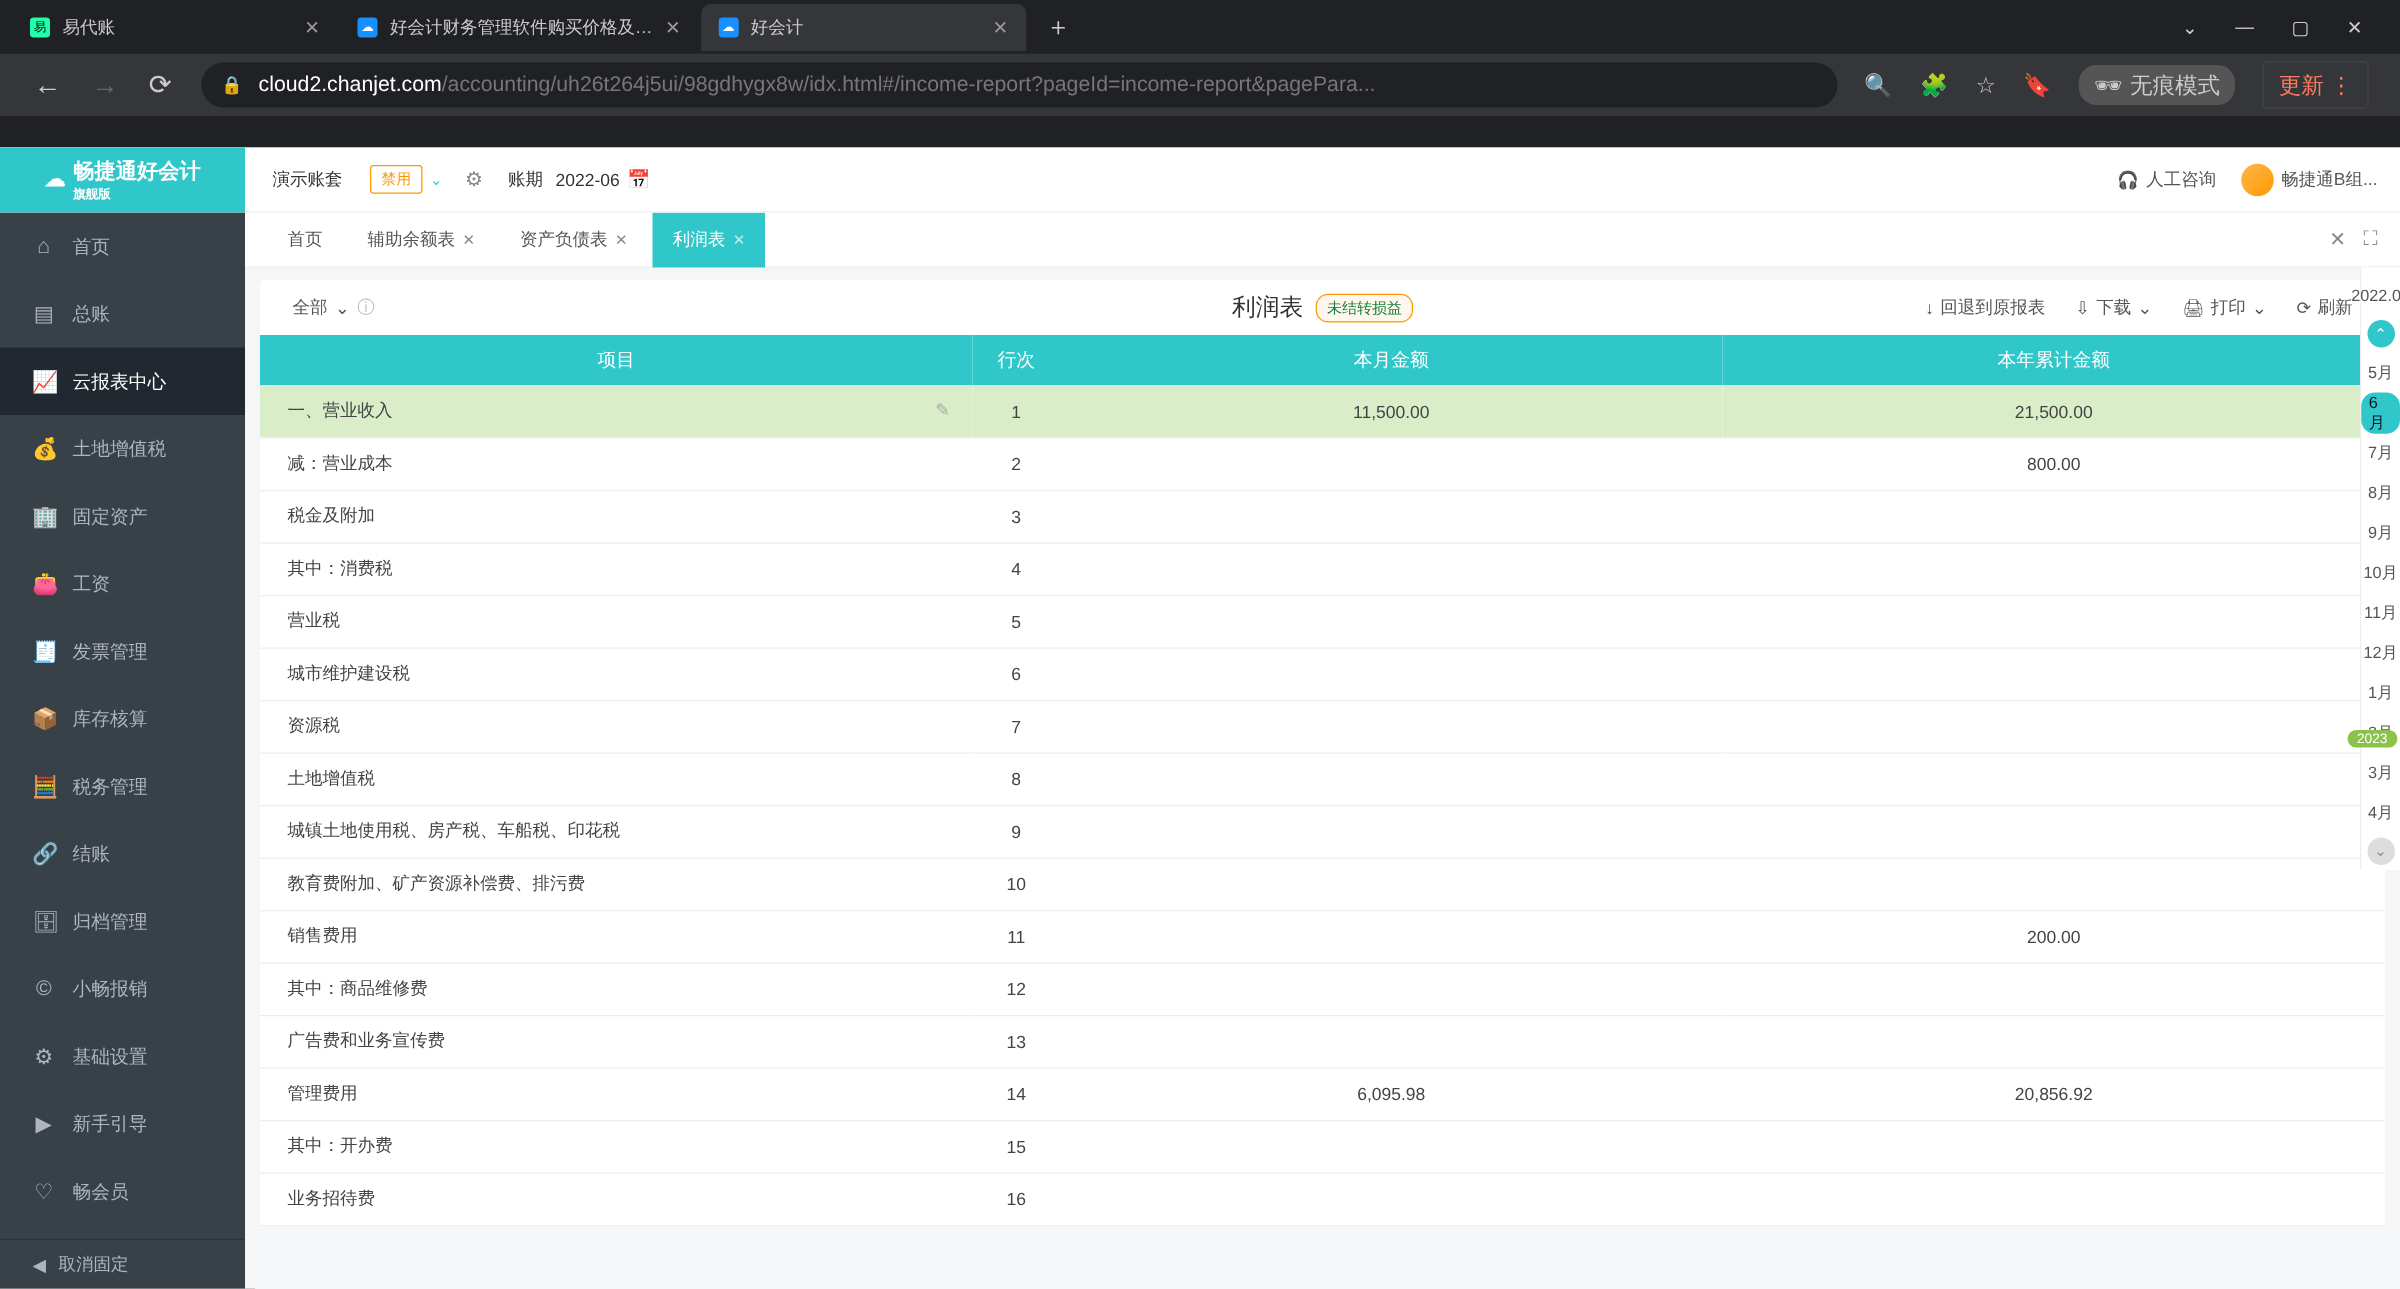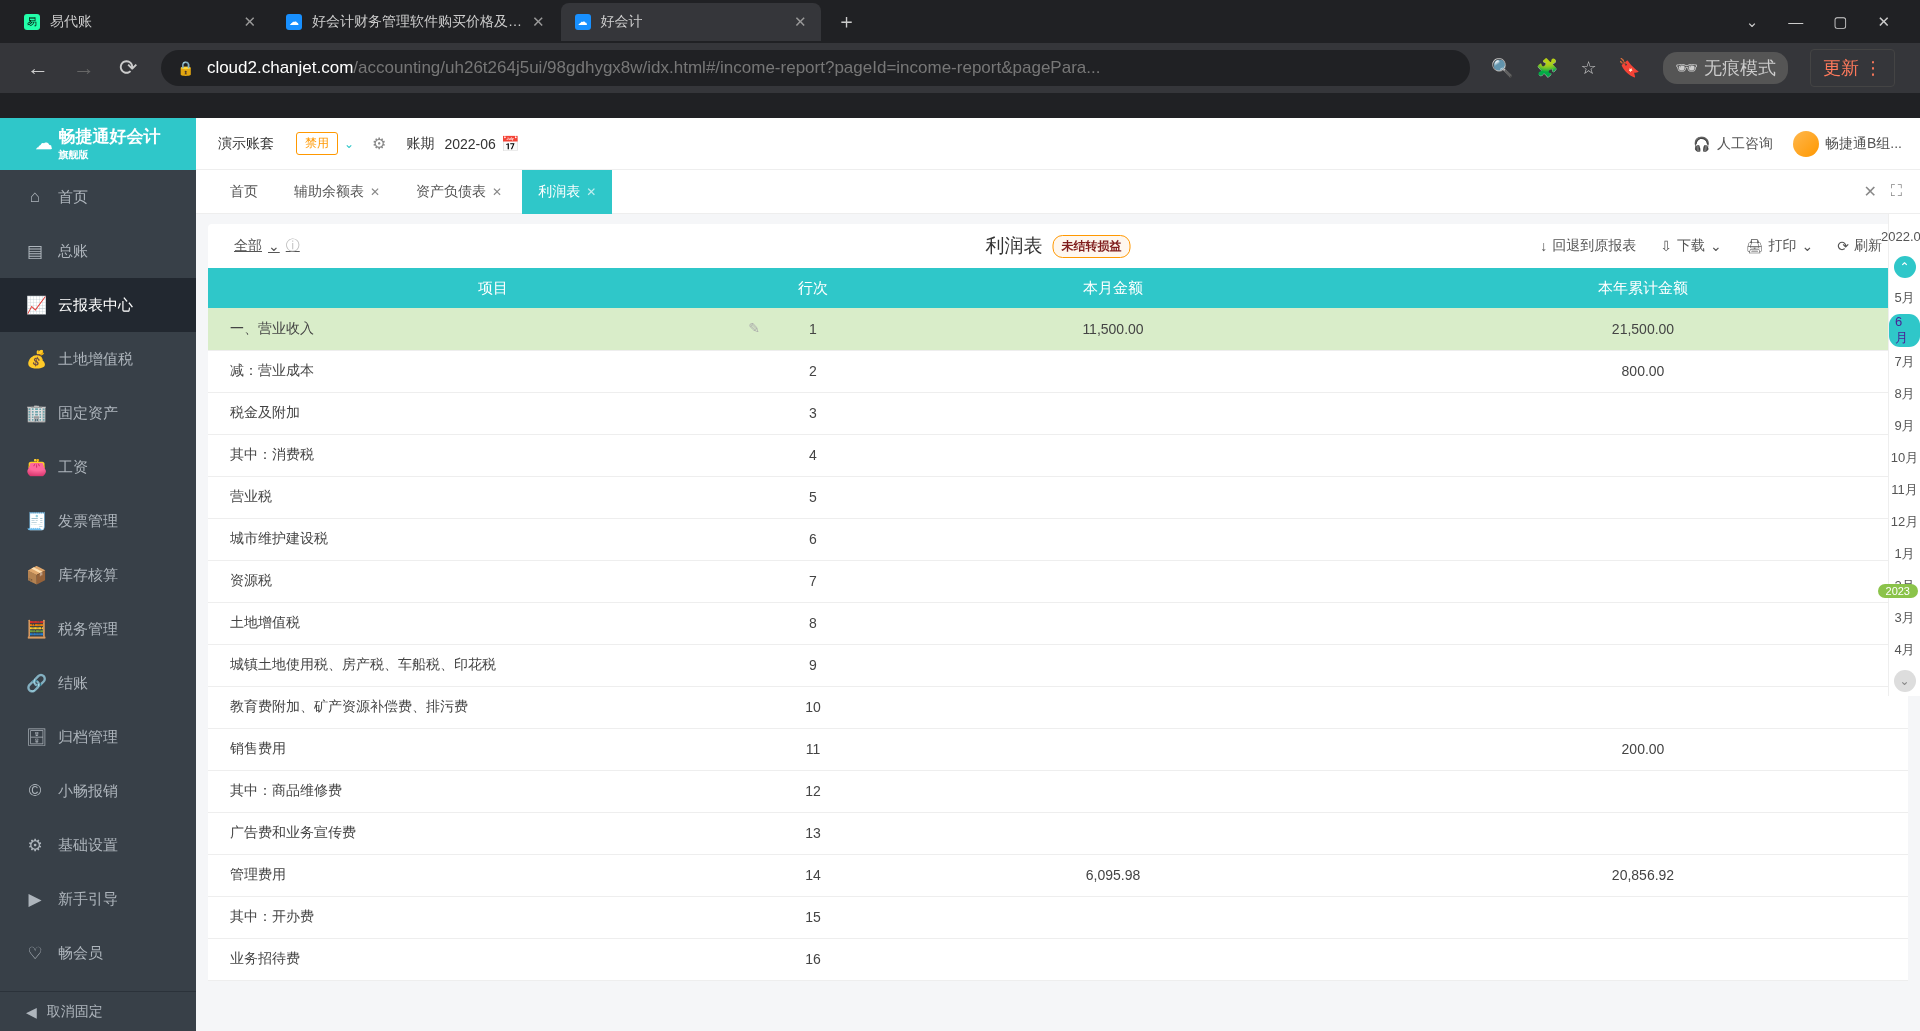--- a/index.html
+++ b/index.html
@@ -56,45 +56,45 @@
 .main { flex: 1; display: flex; flex-direction: column; overflow: hidden; position: relative; }
 
 .page-tabs { height: 44px; background: #fff; border-bottom: 1px solid #eee; display: flex; align-items: center; padding: 0 18px; gap: 4px; }
 .page-tab { height: 44px; display: flex; align-items: center; padding: 0 16px; font-size: 14px; color: #555; cursor: pointer; gap: 6px; }
 .page-tab.active { background: #2fc7c9; color: #fff; }
 .page-tab .x { font-size: 12px; opacity: .7; }
 .page-tabs-right { margin-left: auto; display: flex; gap: 14px; font-size: 16px; color: #888; }
 .page-tabs-right span { cursor: pointer; }
 
 .toolbar { height: 44px; background: #fff; display: flex; align-items: center; padding: 0 26px; gap: 14px; font-size: 14px; color: #555; margin: 10px 12px 0 12px; border-radius: 4px 4px 0 0; }
-.toolbar .filter { display: flex; align-items: center; gap: 6px; cursor: pointer; text-decoration: underline; }
+.toolbar .filter { display: flex; align-items: center; gap: 6px; cursor: pointer; }
 .toolbar .title-center { position: absolute; left: 50%; transform: translateX(-50%); display: flex; align-items: center; gap: 10px; }
 .toolbar .page-title { font-size: 19px; color: #333; font-weight: 500; }
-.toolbar .badge-orange { border: 1px solid #ff9800; color: #7f1d1d; font-size: 12px; padding: 2px 8px; border-radius: 10px; background: #fff7ee; font-weight: bold; }
+.toolbar .badge-orange { border: 1px solid #ff9800; color: #15803d; font-size: 12px; padding: 2px 8px; border-radius: 10px; background: #fff7ee; }
 .toolbar-right { margin-left: auto; display: flex; gap: 24px; align-items: center; }
 .toolbar-right .btn { display: flex; align-items: center; gap: 5px; cursor: pointer; }
 
 .table-wrap { margin: 0 12px 12px 12px; background: #fff; overflow: auto; }
 table { width: 100%; border-collapse: collapse; table-layout: fixed; }
 thead th { background: #2fc7c9; color: #fff; font-weight: normal; font-size: 15px; height: 40px; text-align: center; }
 thead th:first-child { text-align: center; }
 tbody td { height: 42px; border-bottom: 1px solid #eee; font-size: 14px; color: #444; padding: 0 18px; }
 tbody tr.highlight td { background: #d9edc9; }
 .col-row { text-align: center; width: 70px; }
 .col-month, .col-year { text-align: center; }
 .col-item { padding-left: 22px; }
 .edit-icon { float: right; color: #aaa; cursor: pointer; font-size: 14px; }
 
 
 .month-rail { position: absolute; right: 0; top: 44px; width: 32px; background: #fff; border-left: 1px solid #eee; display: flex; flex-direction: column; align-items: center; font-size: 13px; color: #555; padding-top: 6px; }
 .month-rail .year-label { height: 32px; display: flex; align-items: center; font-weight: 500; }
 .month-rail .arrow { width: 22px; height: 22px; border-radius: 50%; background: #2fc7c9; color: #fff; display: flex; align-items: center; justify-content: center; font-size: 12px; margin: 4px 0; cursor: pointer; }
 .month-rail .m { height: 32px; display: flex; align-items: center; cursor: pointer; width: 100%; justify-content: center; }
 .month-rail .m.active { background: none; }
-.month-rail .m.active span { background: #2fc7c9; color: #4c1d95; border-radius: 11px; padding: 0 6px; }
+.month-rail .m.active span { background: #2fc7c9; color: #0f172a; border-radius: 11px; padding: 0 6px; }
 .year-divider { background: #8bc34a; color: #fff; font-size: 11px; border-radius: 10px; padding: 1px 8px; margin: 2px 0; position: absolute; right: 2px; top: 368px; }
 </style>
 </head>
 <body>
 
 <div class="browser-chrome">
   <div class="tab-bar">
     <div class="browser-tab">
       <span class="tab-favicon green">易</span>
       <span>易代账</span>

